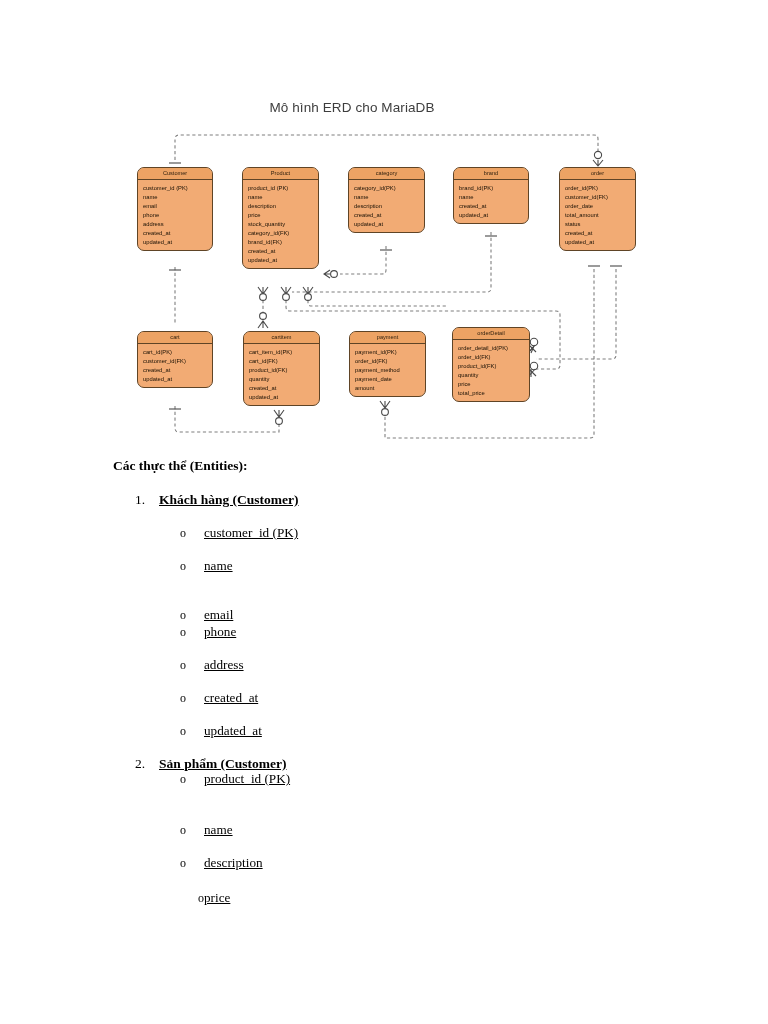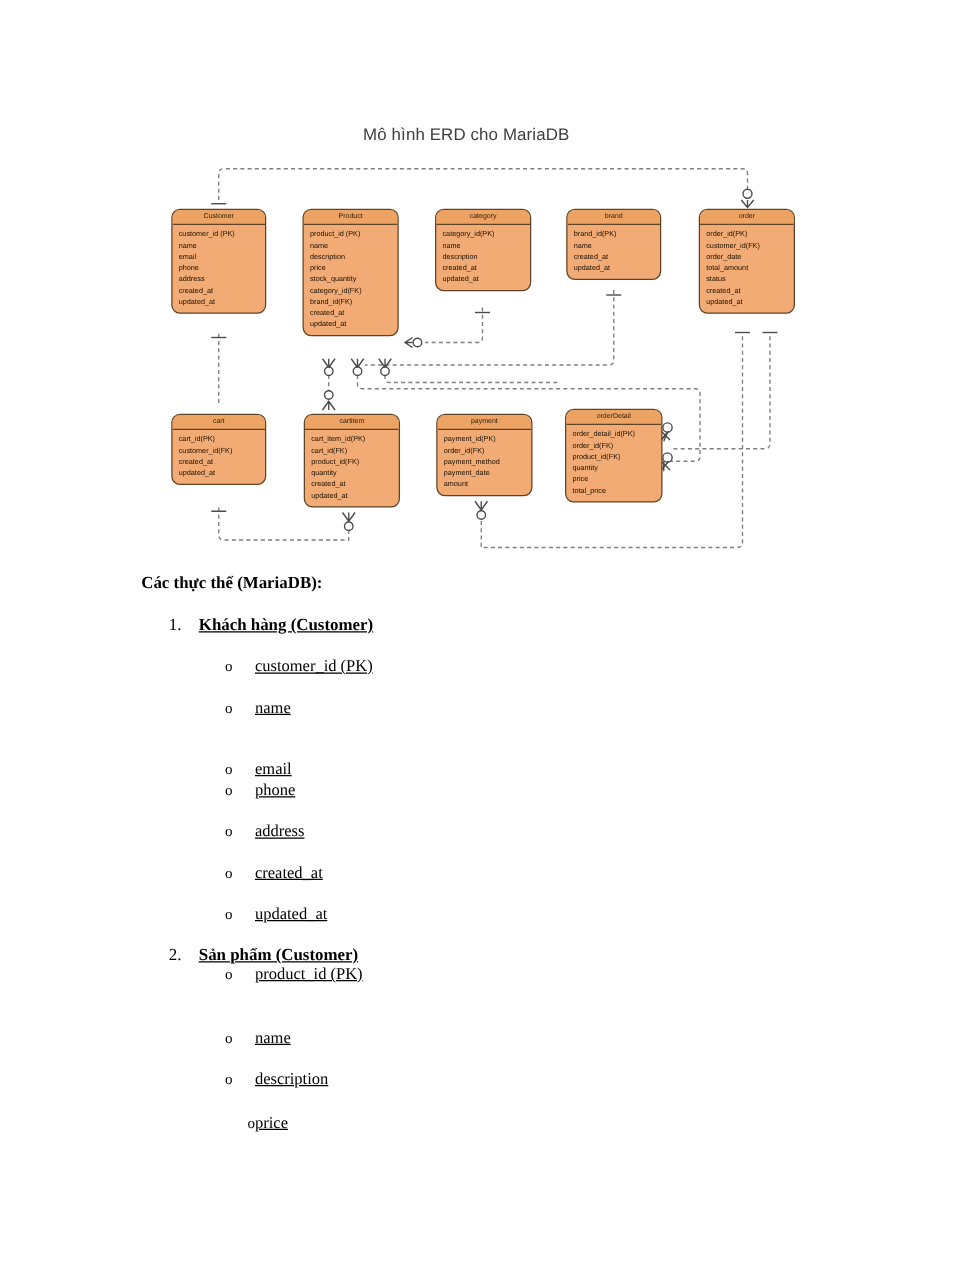--- a/index.html
+++ b/index.html
@@ -27,21 +27,20 @@
   #diagram-title {
     position: absolute;
     left: 0;
     top: 100px;
     width: 704px;
     text-align: center;
     font-family: "Liberation Sans", "DejaVu Sans", sans-serif;
     font-size: 13.5px;
     color: #3d3d3d;
     letter-spacing: 0.1px;
-    padding-left: 21px;
   }
   #erd-svg {
     position: absolute;
     left: 0;
     top: 0;
   }
 
   .entity {
     position: absolute;
     box-sizing: border-box;
@@ -290,21 +289,21 @@
           <div class="entity-field">product_id(FK)</div>
           <div class="entity-field">quantity</div>
           <div class="entity-field">price</div>
           <div class="entity-field">total_price</div>
         </div>
       </div>
     </div>
 </div>
 
 <div id="doc-area">
-  <div class="doc-heading" style="top:8px;">Các thực thể (MariaDB):</div>
+  <div class="doc-heading" style="top:8px;">Các thực thể (Entities):</div>
   <div id="doc-list">
       <div class="doc-num-item" style="top: 42px;"><span class="doc-num-marker">1.</span><span class="doc-num-label">Khách hàng (Customer)</span></div>
       <div class="doc-sub-item" style="top: 75px;"><span class="doc-sub-marker">o</span><span>customer_id (PK)</span></div>
       <div class="doc-sub-item" style="top: 108px;"><span class="doc-sub-marker">o</span><span>name</span></div>
       <div class="doc-sub-item" style="top: 157px;"><span class="doc-sub-marker">o</span><span>email</span></div>
       <div class="doc-sub-item" style="top: 174px;"><span class="doc-sub-marker">o</span><span>phone</span></div>
       <div class="doc-sub-item" style="top: 207px;"><span class="doc-sub-marker">o</span><span>address</span></div>
       <div class="doc-sub-item" style="top: 240px;"><span class="doc-sub-marker">o</span><span>created_at</span></div>
       <div class="doc-sub-item" style="top: 273px;"><span class="doc-sub-marker">o</span><span>updated_at</span></div>
       <div class="doc-num-item" style="top: 306px;"><span class="doc-num-marker">2.</span><span class="doc-num-label">Sản phẩm (Customer)</span></div>

